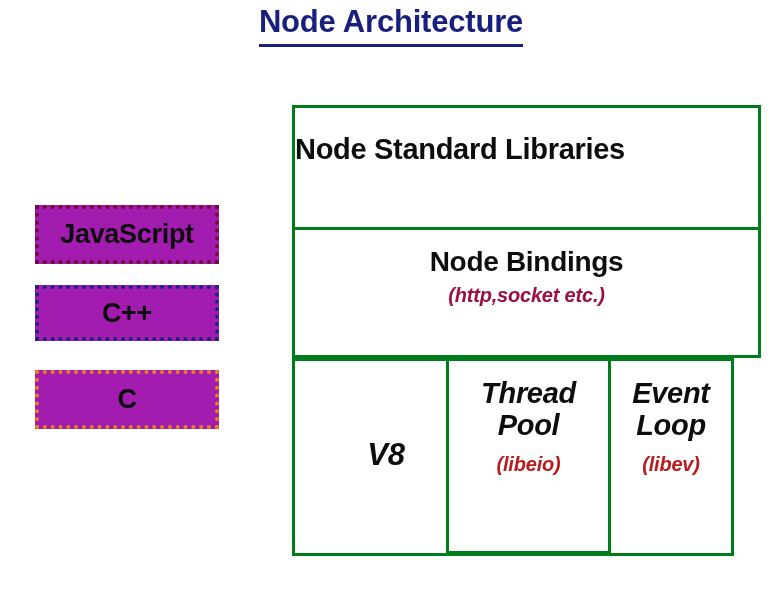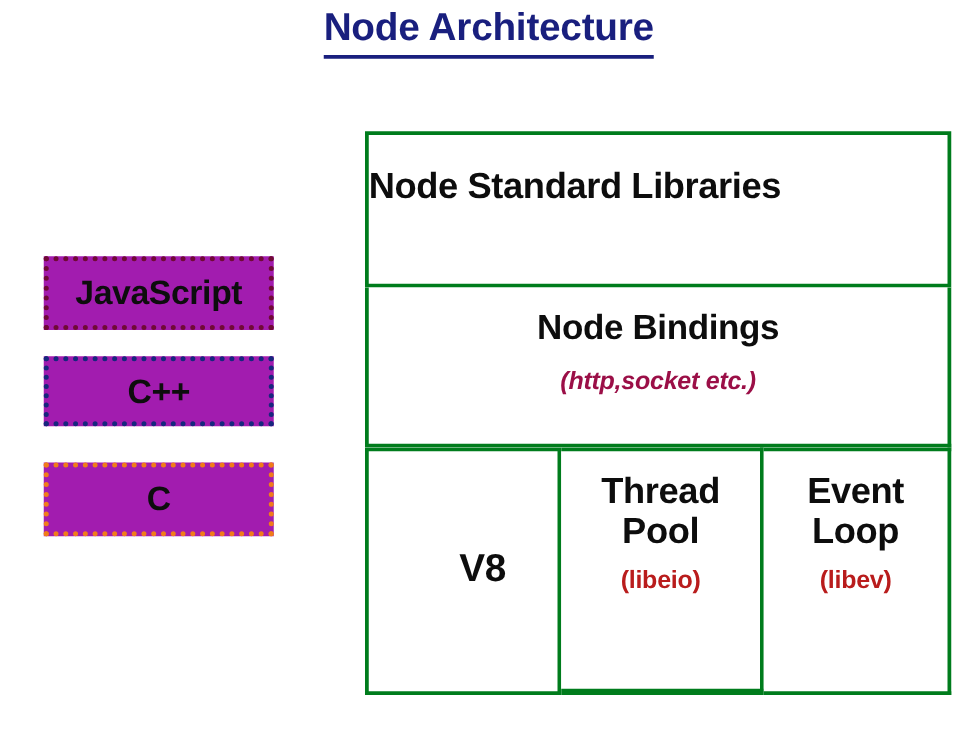--- a/index.html
+++ b/index.html
@@ -79,51 +79,51 @@
     padding-top: 25px;
   }
   .arch-row.bindings {
     height: 128px;
     border-top: none;
     display: flex;
     flex-direction: column;
     align-items: center;
     justify-content: flex-start;
     padding-top: 17px;
-    gap: 10px;
   }
   .arch-row.bottom {
     height: 198px;
     border: none;
     display: flex;
     align-items: stretch;
   }
   .cell {
     box-sizing: border-box;
     border: 3px solid #007C1C;
     background: #ffffff;
     display: flex;
     flex-direction: column;
     align-items: center;
+    font-style: italic;
   }
   .cell.v8 {
     width: 157px;
     justify-content: center;
     padding-bottom: 4px;
     padding-left: 31px;
   }
   .cell.thread {
     width: 162px;
     border-left: none;
     border-bottom-width: 5px;
     justify-content: flex-start;
     padding-top: 16px;
   }
   .cell.event {
-    width: 150px;
+    width: 123px;
     border-left: none;
     justify-content: flex-start;
     padding-top: 16px;
     align-items: center;
   }
 
   .big-label {
     font-size: 29px;
     font-weight: bold;
     color: #0d0d0d;

